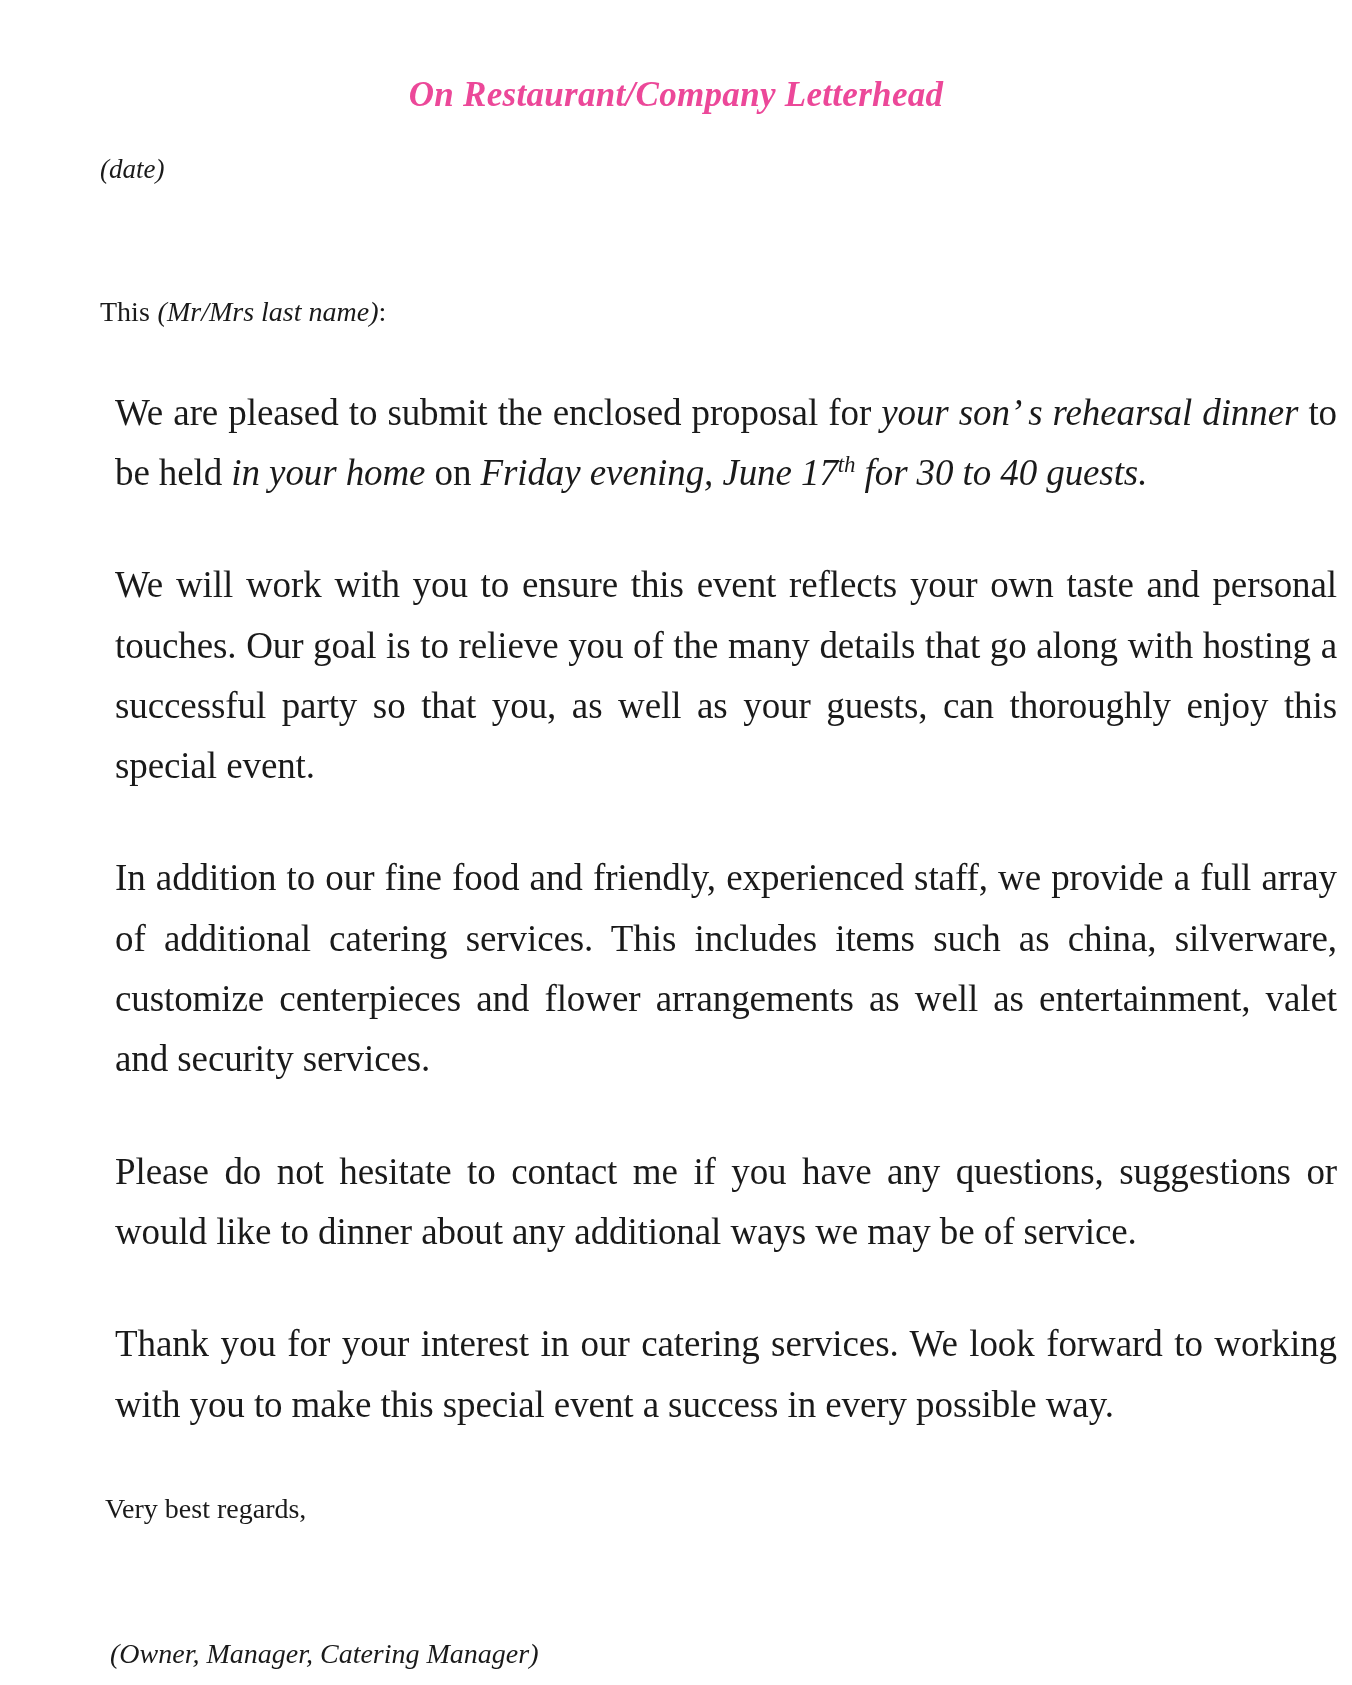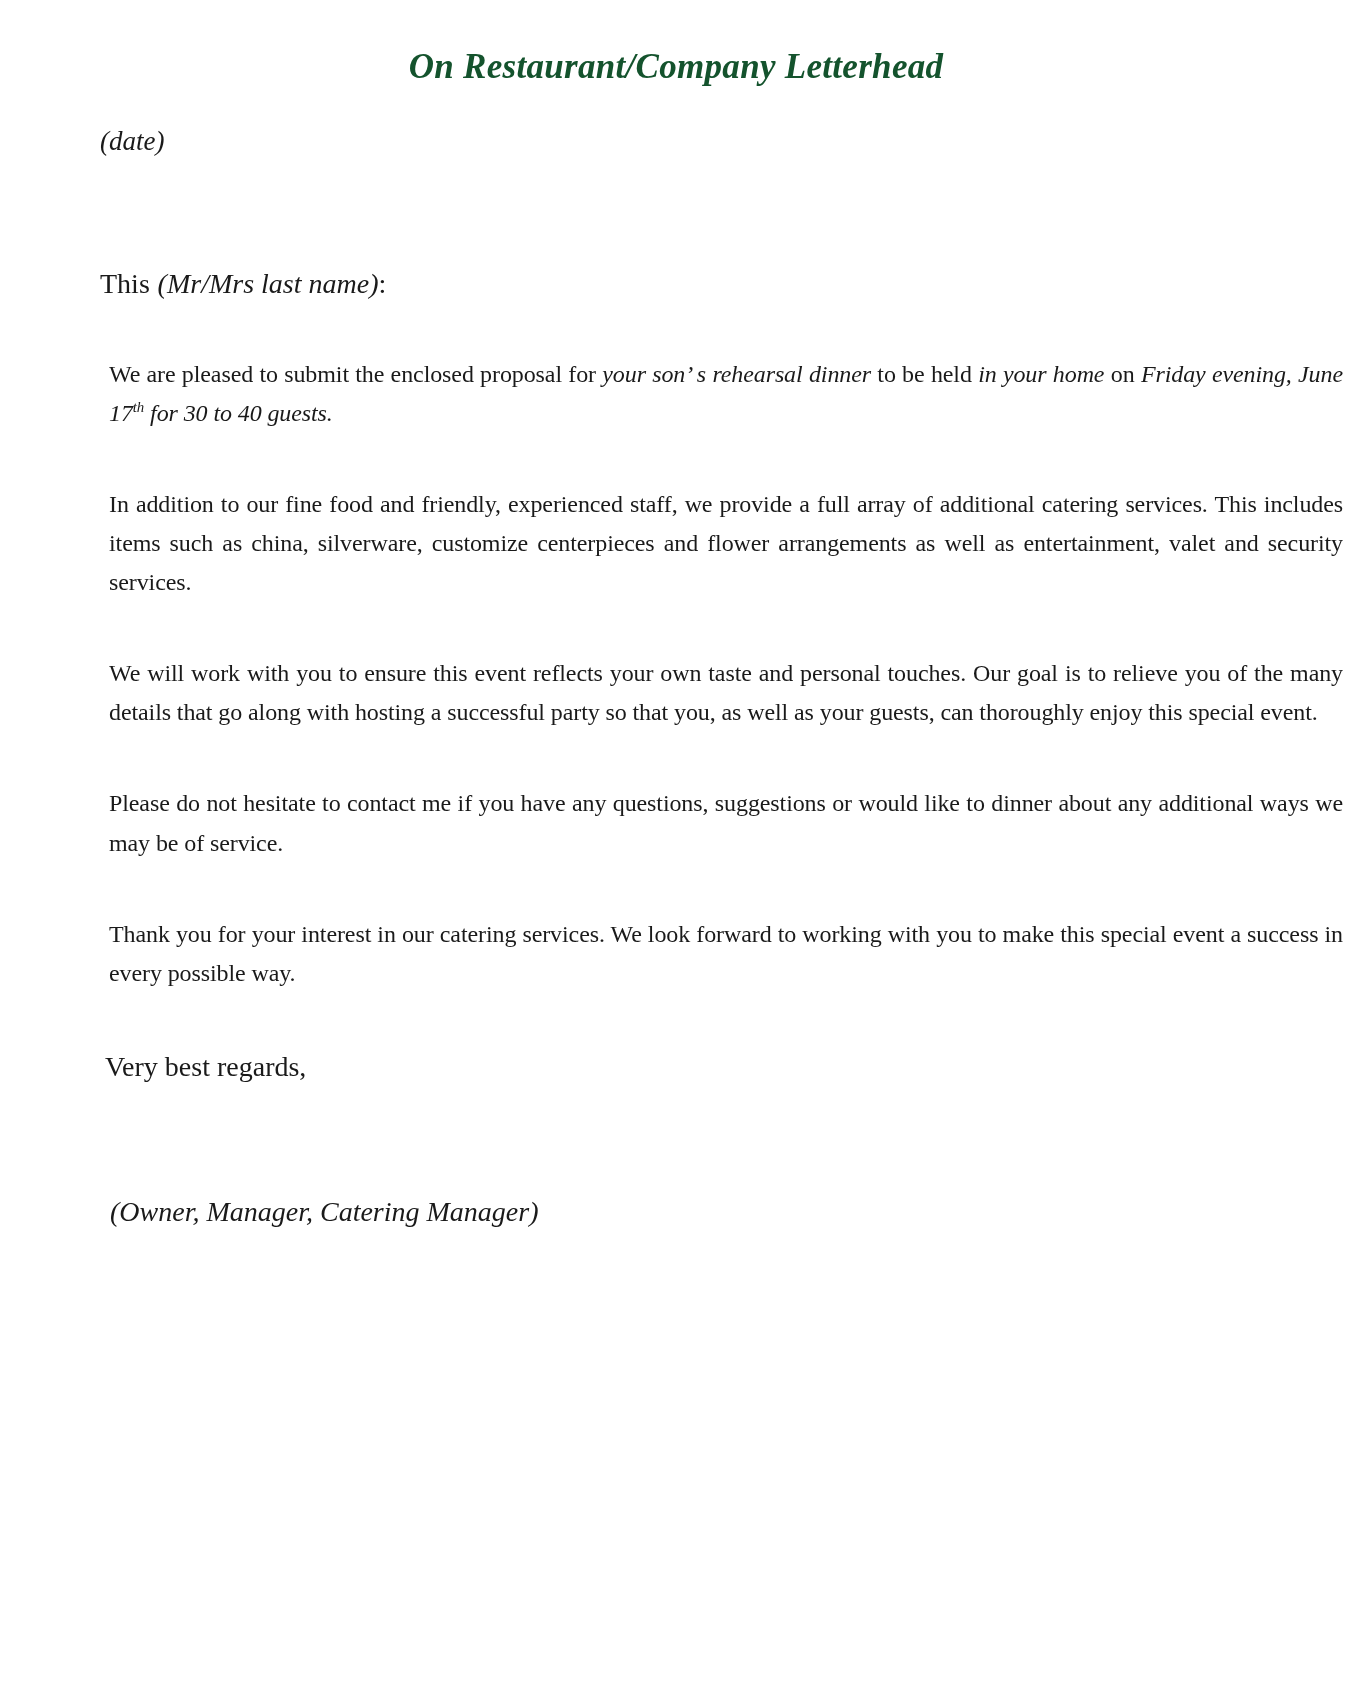--- a/index.html
+++ b/index.html
@@ -20,26 +20,26 @@
     position: relative;
     width: 1352px;
     height: 1685px;
     background: #ffffff;
     box-sizing: border-box;
     padding: 0;
   }
 
   .letterhead {
     text-align: center;
-    color: #14532d;
+    color: #ec4899;
     font-style: italic;
     font-weight: bold;
     font-size: 35px;
     letter-spacing: 0.3px;
-    padding-top: 48px;
+    padding-top: 76px;
     line-height: 1.1;
     font-family: "Liberation Serif", "DejaVu Serif", serif;
   }
 
   .body-area {
     margin-top: 38px;
     padding-left: 100px;
   }
 
   .date-line {
@@ -51,25 +51,25 @@
   }
 
   .salutation {
     font-size: 28px;
     margin-top: 108px;
     margin-bottom: 0;
     line-height: 1.3;
   }
 
   .para {
-    font-size: 24px;
+    font-size: 37px;
     line-height: 1.63;
     text-align: justify;
     text-justify: inter-word;
-    margin: 9px;
+    margin: 15px;
     margin-top: 52px;
     -webkit-hyphens: none;
     hyphens: none;
   }
 
   
   .para.condensed {
     font-family: "Liberation Serif", "DejaVu Serif", serif;
     transform-origin: left top;
     letter-spacing: -0.1px;
@@ -121,23 +121,23 @@
     <p class="date-line">(date)</p>
 
     <p class="salutation">
       <span>This</span><span class="nbsp-gap"></span><i class="em">(Mr/Mrs last name)</i><span>:</span>
     </p>
 
     <p class="para condensed last-line-left">
       <span>We are pleased to submit the enclosed proposal for </span><i class="em">your son’ s rehearsal dinner</i><span> to be held </span><i class="em">in your home</i><span> on </span><i class="em">Friday evening, June 17</i><i class="em"><sup class="ord">th</sup></i><i class="em"> for 30 to 40 guests.</i>
     </p>
 
+    <p class="para condensed last-line-left">We will work with you to ensure this event reflects your own taste and personal touches. Our goal is to relieve you of the many details that go along with hosting a successful party so that you, as well as your guests, can thoroughly enjoy this special event.</p>
+
     <p class="para condensed last-line-left">In addition to our fine food and friendly, experienced staff, we provide a full array of additional catering services. This includes items such as china, silverware, customize centerpieces and flower arrangements as well as entertainment, valet and security services.</p>
-
-    <p class="para condensed last-line-left">We will work with you to ensure this event reflects your own taste and personal touches. Our goal is to relieve you of the many details that go along with hosting a successful party so that you, as well as your guests, can thoroughly enjoy this special event.</p>
 
     <p class="para condensed last-line-left">Please do not hesitate to contact me if you have any questions, suggestions or would like to dinner about any additional ways we may be of service.</p>
 
     <p class="para condensed last-line-left">Thank you for your interest in our catering services. We look forward to working with you to make this special event a success in every possible way.</p>
 
     <p class="closing">Very best regards,</p>
 
     <p class="signature-block">(Owner, Manager, Catering Manager)</p>
 
   </div>

